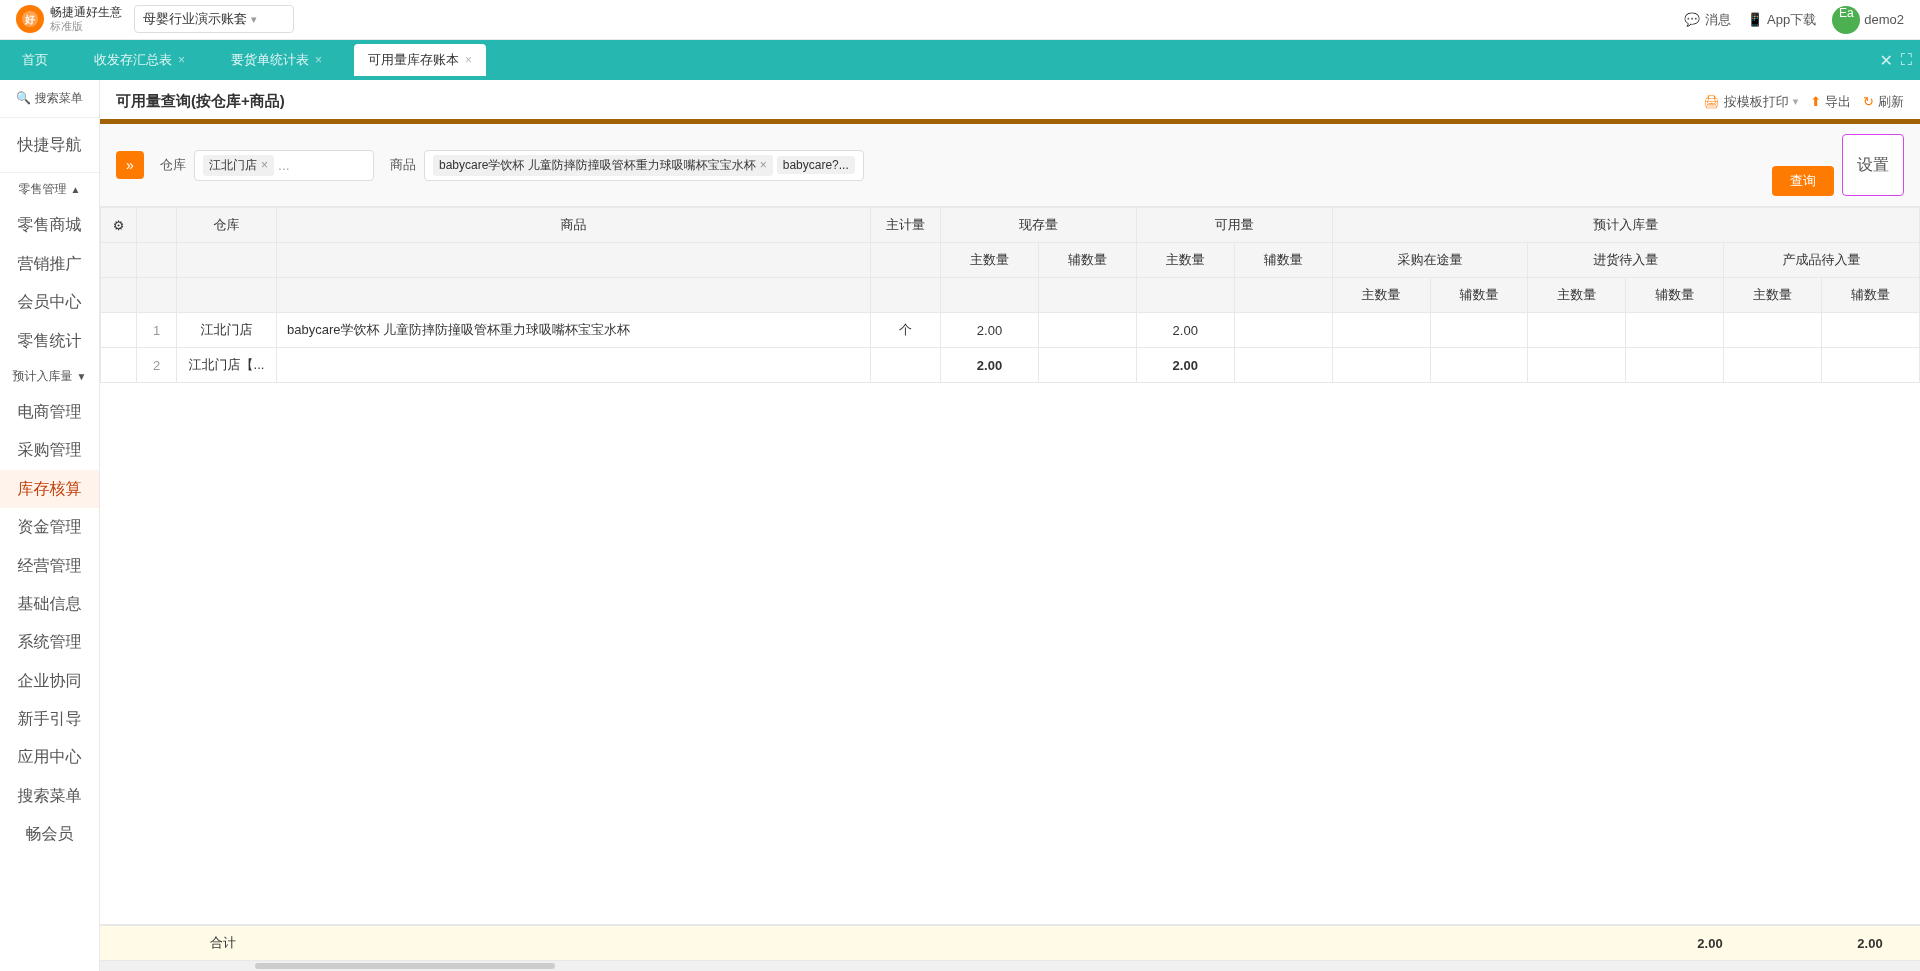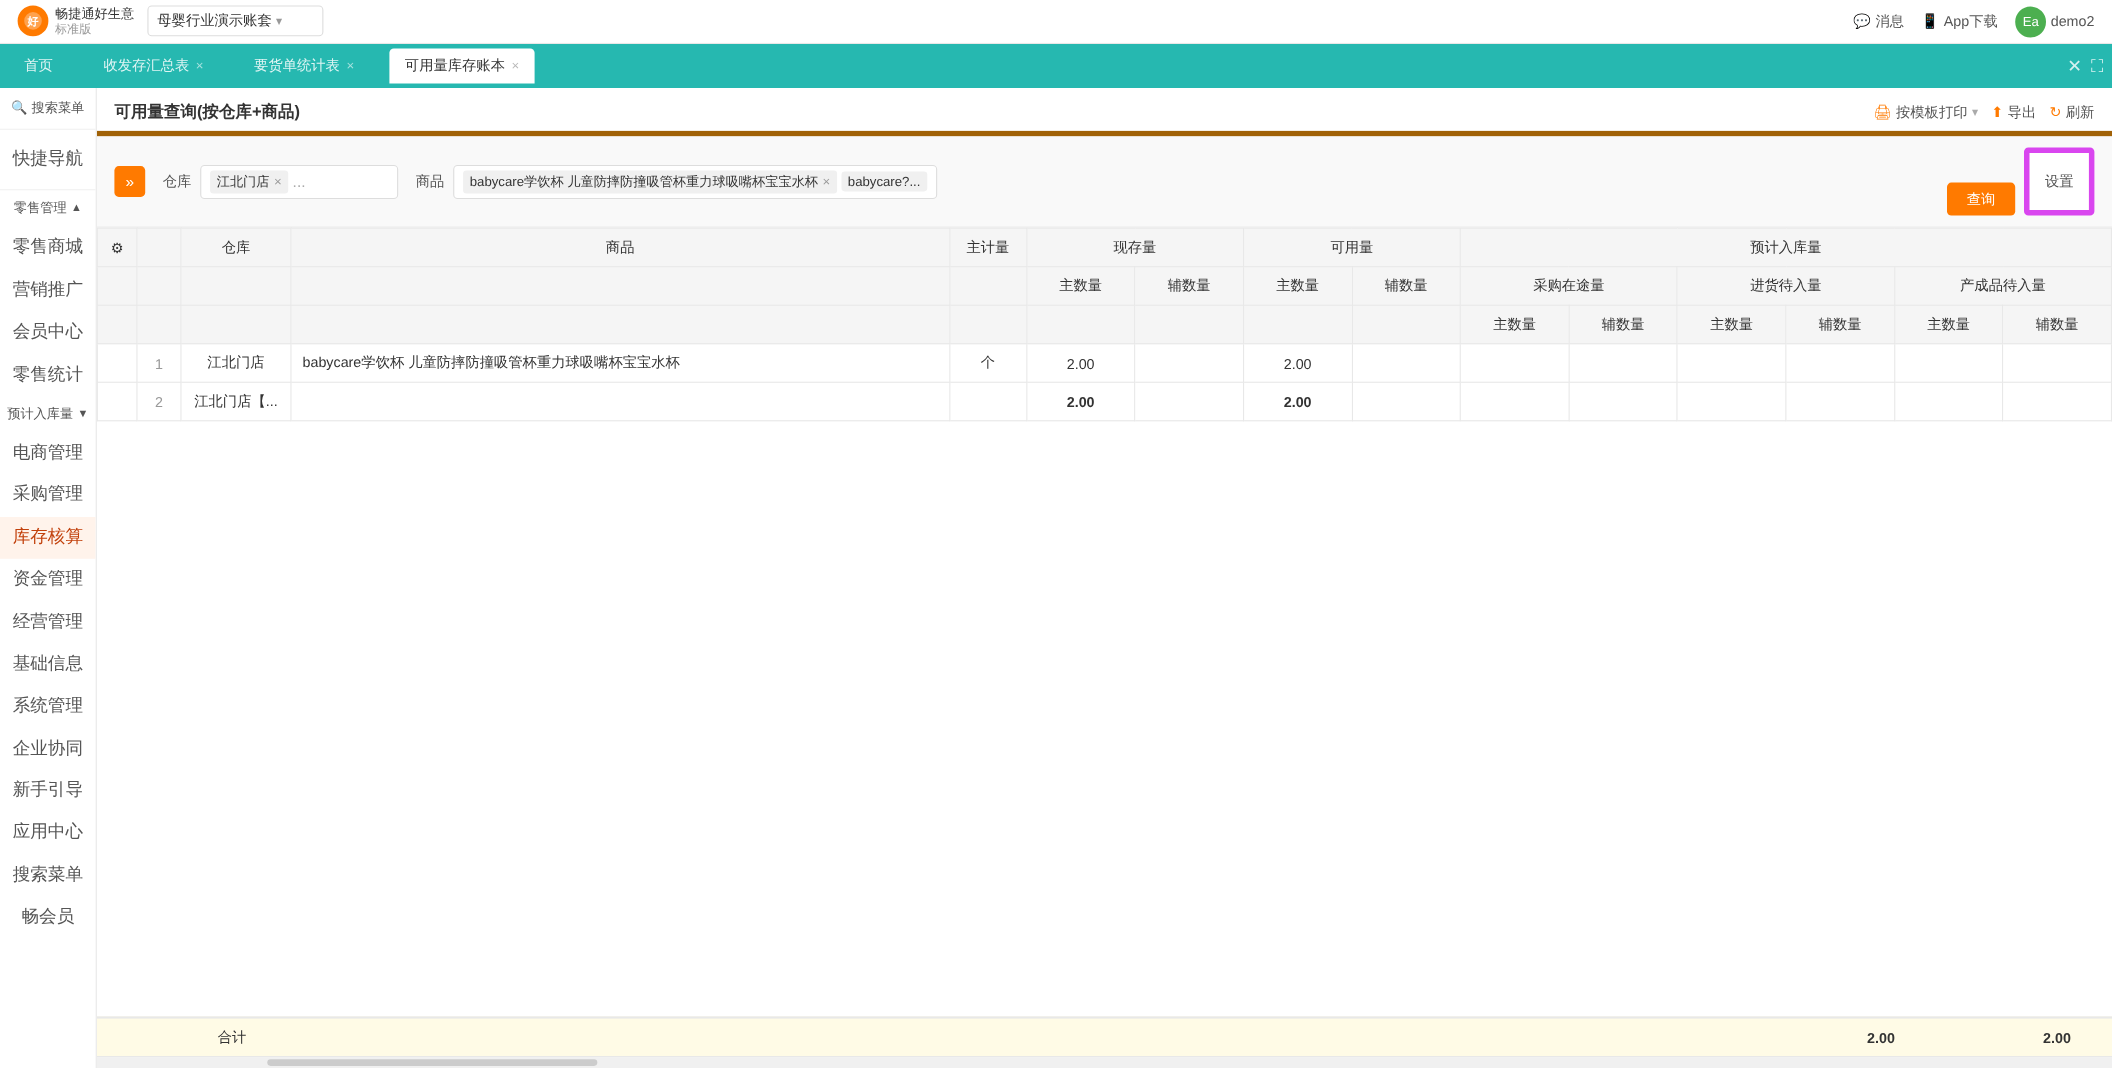--- a/index.html
+++ b/index.html
@@ -22,21 +22,21 @@
     .logo-text { font-size: 12px; color: #333; line-height: 1.2; }
     .logo-sub { font-size: 11px; color: #999; }
     .industry-selector {
       display: flex; align-items: center; gap: 4px;
       border: 1px solid #ddd; border-radius: 4px;
       padding: 4px 8px; cursor: pointer; font-size: 13px; color: #333;
       min-width: 160px;
     }
     .top-bar-right { display: flex; align-items: center; gap: 16px; }
     .top-bar-action { display: flex; align-items: center; gap: 4px; cursor: pointer; color: #555; font-size: 13px; }
-    .user-avatar { width: 28px; height: 28px; border-radius: 50%; background: #4CAF50; display: flex; align-items: center; justify-content: center; color: white; font-size: 12px; overflow: hidden; }
+    .user-avatar { width: 28px; height: 28px; border-radius: 50%; background: #4CAF50; display: flex; align-items: flex-start; justify-content: center; color: white; font-size: 12px; overflow: hidden; }
 
     
     .nav-tabs {
       background: #26b8b0;
       height: 40px;
       display: flex;
       align-items: center;
       padding: 0 8px;
       flex-shrink: 0;
       gap: 18px;
@@ -56,21 +56,21 @@
     }
     .nav-tab.active { background: #fff; color: #333; border-radius: 4px 4px 0 0; }
     .nav-tab .close-btn { font-size: 12px; color: inherit; cursor: pointer; opacity: 0.7; }
     .nav-tab.active .close-btn { color: #999; }
     .nav-tabs-right { margin-left: auto; display: flex; align-items: center; gap: 8px; }
     .nav-window-btn { color: rgba(255,255,255,0.8); cursor: pointer; font-size: 16px; }
 
     
     .main-container { display: flex; flex: 1; overflow: hidden; }
     .sidebar {
-      width: 88px;
+      width: 100px;
       background: #fff;
       border-right: 1px solid #e8e8e8;
       display: flex;
       flex-direction: column;
       flex-shrink: 0;
       overflow-y: auto;
     }
     .sidebar-search {
       padding: 10px 8px;
       border-bottom: 1px solid #f0f0f0;
@@ -167,22 +167,22 @@
       display: flex; align-items: center; gap: 4px;
     }
     .filter-tag .remove { cursor: pointer; color: #999; }
     .more-btn { color: #aaa; cursor: pointer; font-size: 14px; }
     .filter-actions { margin-left: auto; display: flex; gap: 8px; }
     .btn-query {
       background: #ff7a00; color: #fff; border: none;
       padding: 6px 18px; border-radius: 4px; cursor: pointer; font-size: 13px; margin-top: 32px;
     }
     .btn-setting {
-      background: #fff; color: #555; border: 5px solid #d946ef;
-      padding: 6px 14px; border-radius: 4px; cursor: pointer; font-size: 13px;
+      background: #fff; color: #555; border: 1px solid #d946ef;
+      padding: 6px 14px; border-radius: 4px; cursor: pointer; font-size: 16px;
     }
 
     
     .table-container {
       flex: 1;
       overflow: auto;
       padding: 0;
     }
     table {
       width: 100%;

